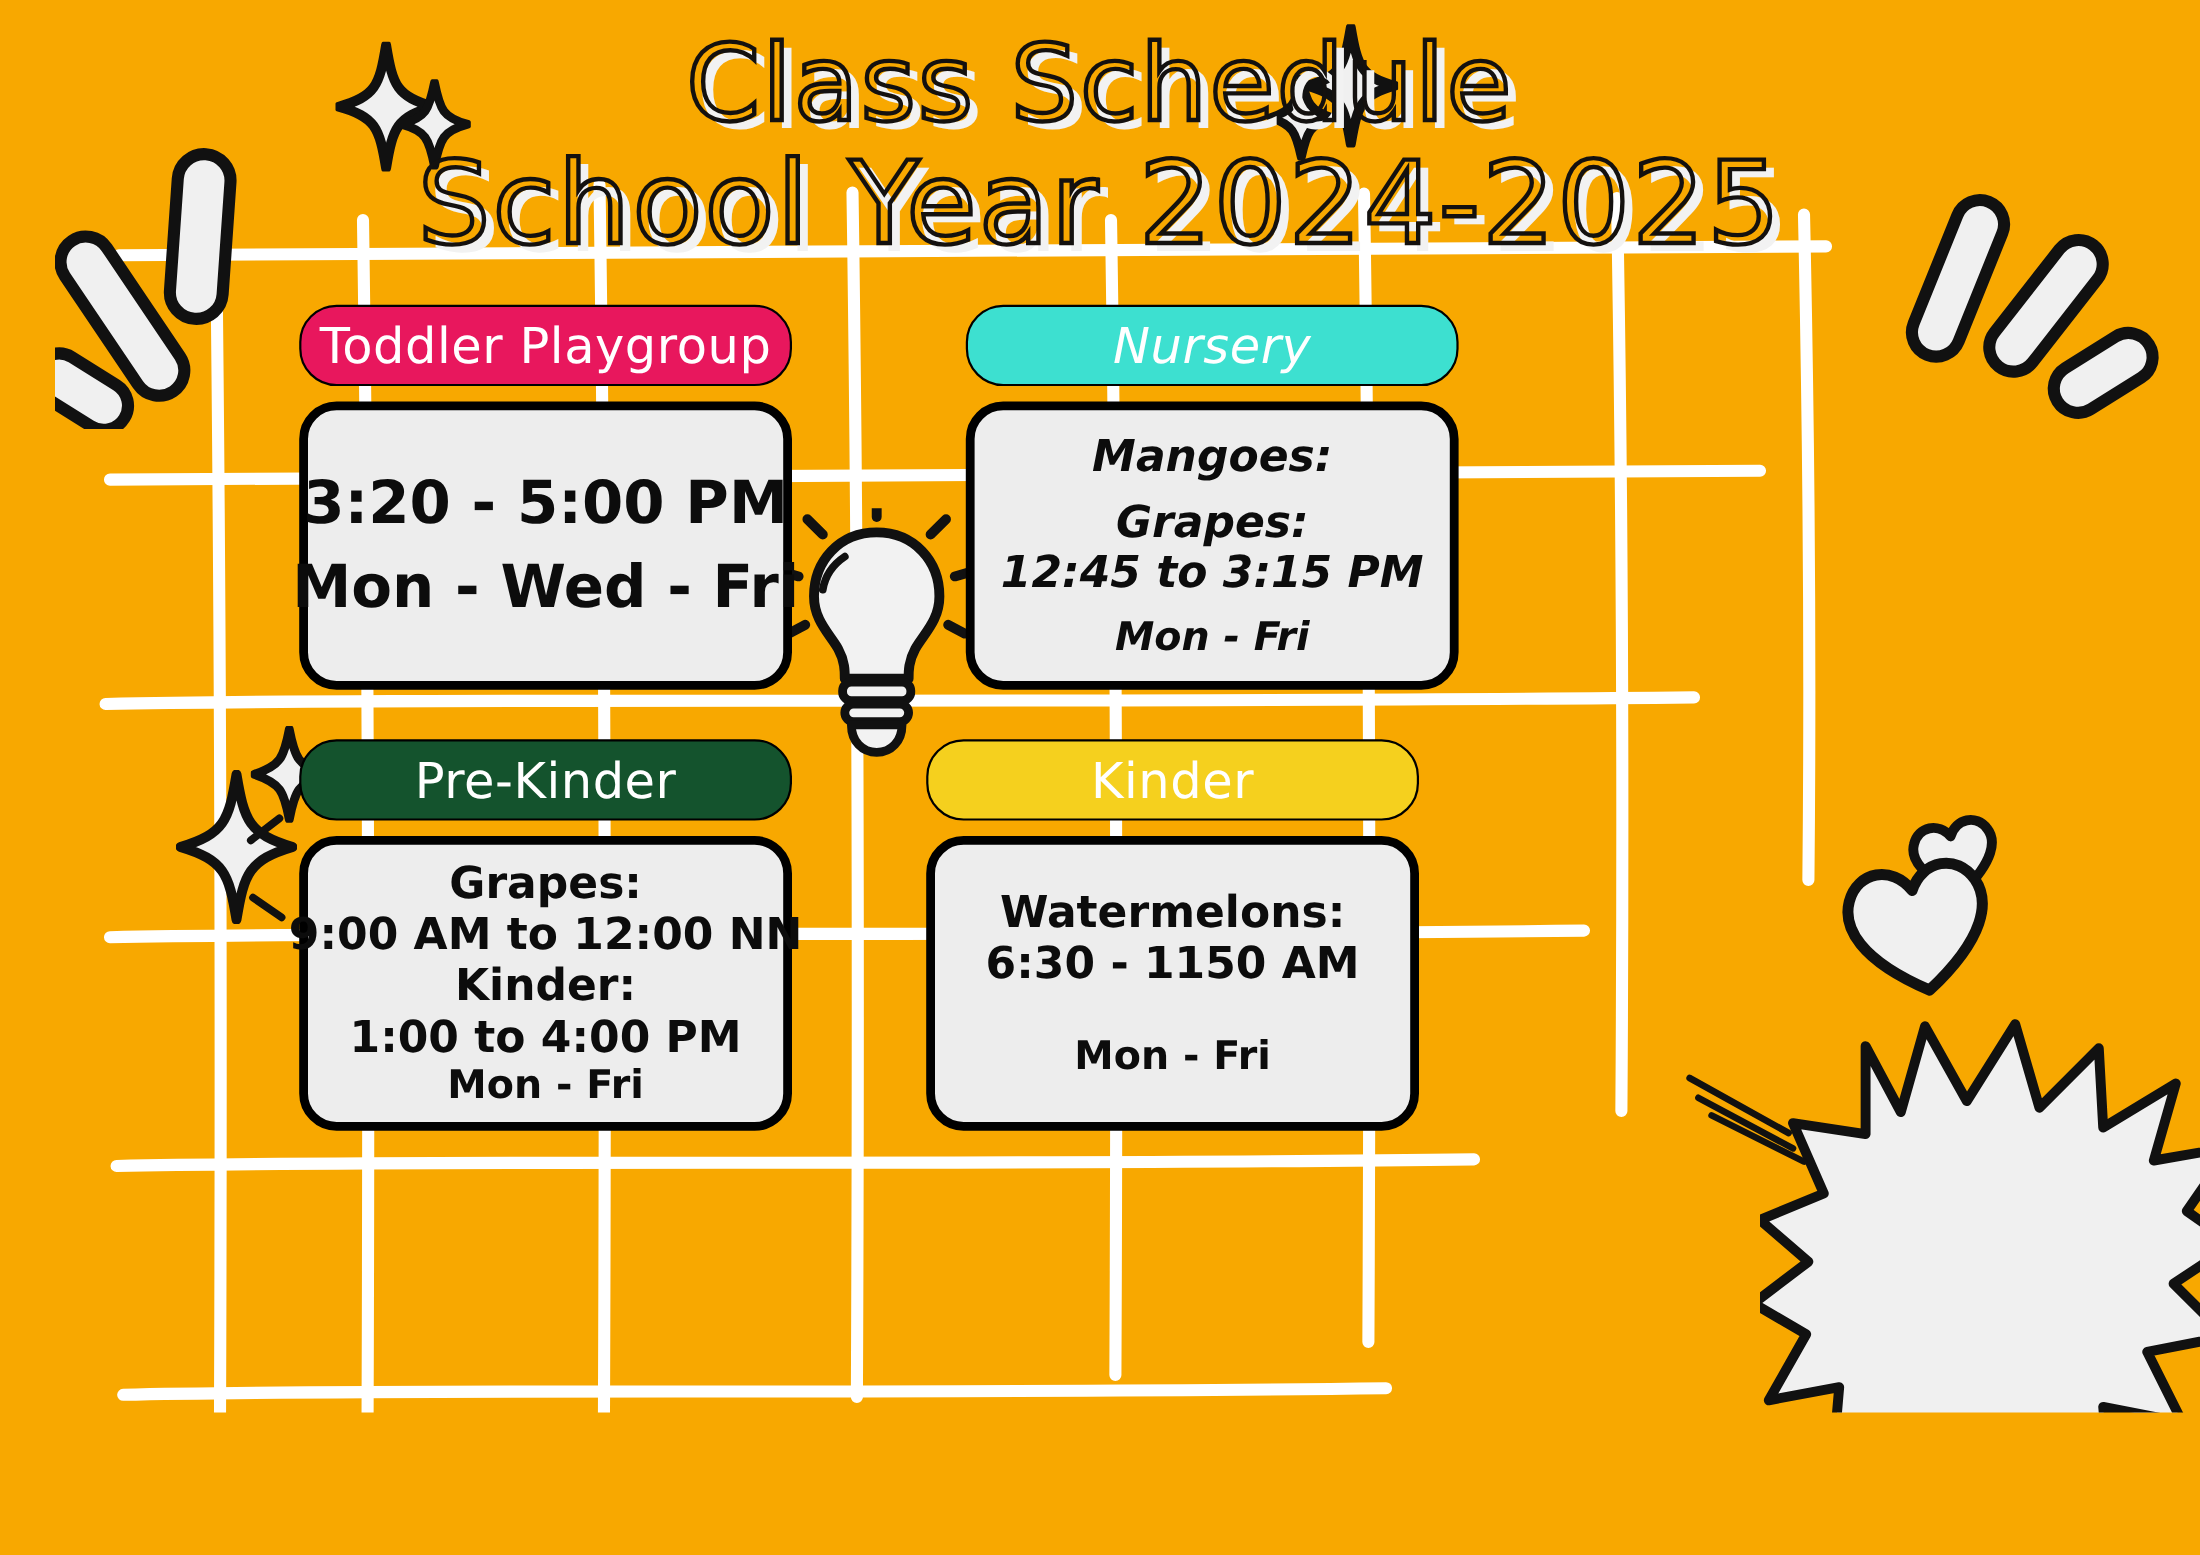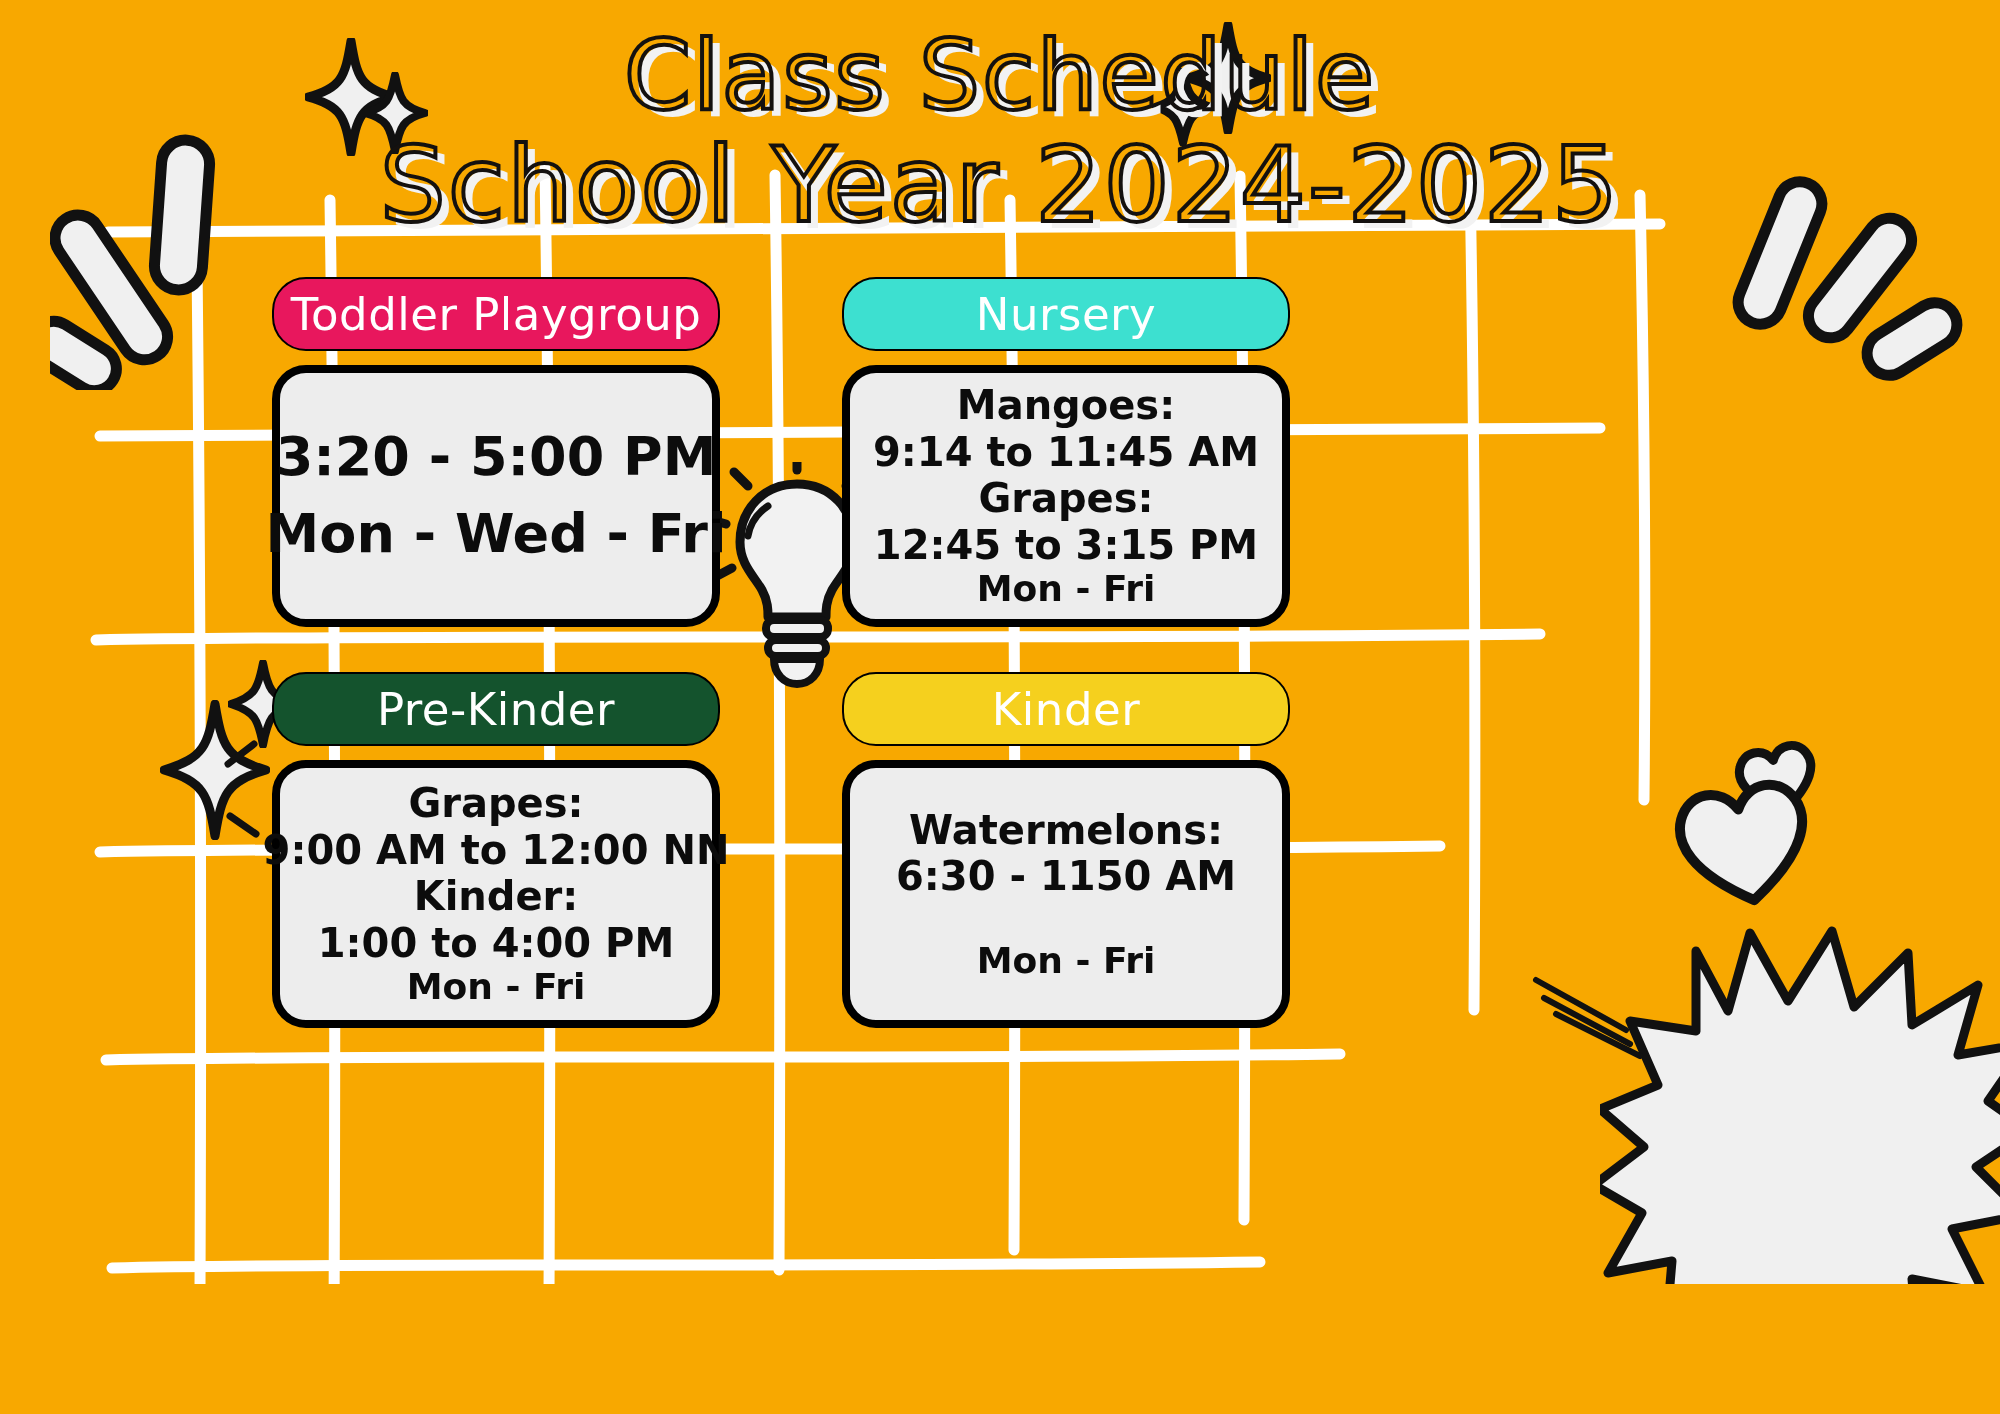--- a/index.html
+++ b/index.html
@@ -64,21 +64,21 @@
   .ln{line-height:1.16;white-space:nowrap;}
   .ln.big{font-size:54px;}
   .ln.med{font-size:40px;}
   .ln.small{font-size:36px;}
   .gap{height:26px;}
   .gap-s{height:14px;}
 
   
   #card-toddler{left:272px;top:277px;width:448px;}
   #card-toddler .card-body{height:262px;}
-  #card-nursery{left:842px;top:277px;width:448px;}
+  #card-nursery{left:878px;top:277px;width:448px;font-style:italic;}
   #card-nursery .card-body{height:262px;}
   #card-prekinder{left:272px;top:672px;width:448px;}
   #card-prekinder .card-body{height:268px;}
   #card-kinder{left:842px;top:672px;width:448px;}
   #card-kinder .card-body{height:268px;}
 </style>
 </head>
 <body>
 
 <div id="stage">
@@ -200,21 +200,20 @@
       <div class="ln big">Mon - Wed - Fri</div>
     </div>
   </div>
 
   <div class="card" id="card-nursery">
     <div class="card-head" style="background:#3DE0D0;">
       <span>Nursery</span>
     </div>
     <div class="card-body">
       <div class="ln med">Mangoes:</div>
-      <div class="ln med">9:14 to 11:45 AM</div>
       <div class="gap-s"></div>
       <div class="ln med">Grapes:</div>
       <div class="ln med">12:45 to 3:15 PM</div>
       <div class="gap-s"></div>
       <div class="ln small">Mon - Fri</div>
     </div>
   </div>
 
   <div class="card" id="card-prekinder">
     <div class="card-head" style="background:#14532d;">

